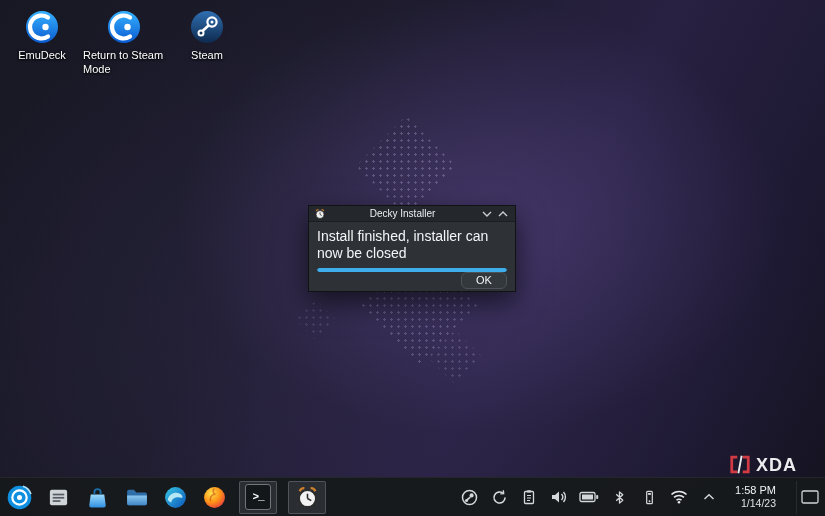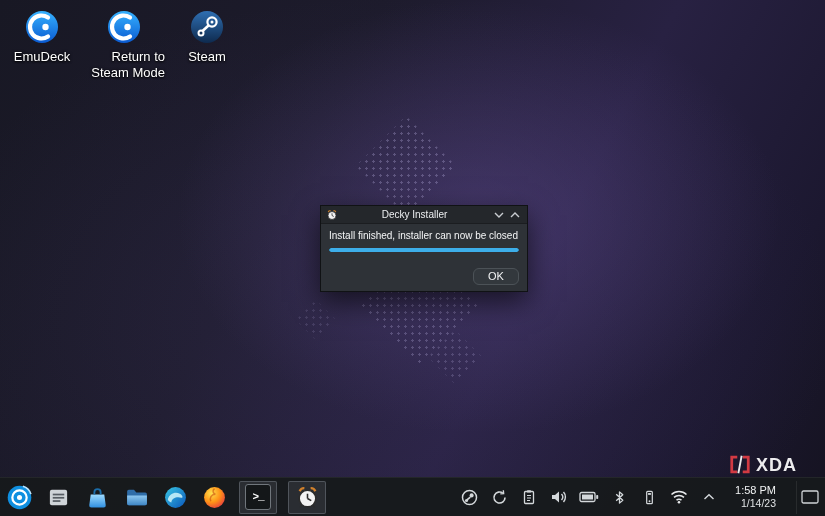--- a/index.html
+++ b/index.html
@@ -13,33 +13,33 @@
   .dots{position:absolute;background-image:radial-gradient(rgba(190,180,230,0.55) 1px, transparent 1.4px);
     background-size:7px 7px;clip-path:polygon(50% 0,100% 50%,50% 100%,0 50%);pointer-events:none}
   .d1{left:356px;top:116px;width:100px;height:100px;opacity:.55}
   .d2{left:360px;top:246px;width:120px;height:120px;opacity:.5}
   .d3{left:428px;top:330px;width:54px;height:54px;opacity:.4}
   .d4{left:296px;top:300px;width:40px;height:40px;opacity:.28}
 
   
   .desktop-icon{position:absolute;top:8px;width:82px;display:flex;flex-direction:column;align-items:center;cursor:default}
   .dicon{width:38px;height:38px;display:flex;align-items:center;justify-content:center}
-  .dlabel{margin-top:3px;color:#fff;font-size:13px;line-height:1.25;text-align:right;
+  .dlabel{margin-top:3px;color:#fff;font-size:11px;line-height:1.25;text-align:left;
     text-shadow:0 1px 2px rgba(0,0,0,.95), 0 0 3px rgba(0,0,0,.7)}
   .italic{}
 
   
-  .dialog{position:absolute;left:320px;top:205px;width:208px;height:87px;background:#2e3237;
+  .dialog{position:absolute;left:308px;top:205px;width:208px;height:87px;background:#2e3237;
     border:1px solid #101214;box-shadow:0 10px 26px rgba(0,0,0,.6);display:flex;flex-direction:column;z-index:5}
   .titlebar{height:18px;display:flex;align-items:center;background:#24272b;border-bottom:1px solid #1b1d20;padding:0 4px}
   .title-icon{width:13px;height:13px;display:flex;align-items:center;justify-content:center}
   .title{flex:1;text-align:center;color:#eceef0;font-size:10px}
   .win-btn{width:16px;height:15px;display:flex;align-items:center;justify-content:center;cursor:pointer}
   .dlg-body{flex:1;display:flex;flex-direction:column;padding:6px 8px 6px}
-  .message{color:#f4f5f6;font-size:10px;line-height:1.2}
+  .message{color:#f4f5f6;font-size:14px;line-height:1.2}
   .progress{margin-top:6px;height:4px;background:#1d2023;border-radius:2px;overflow:hidden}
   .progress-fill{height:100%;border-radius:2px;background:#3daee9}
   .btn-row{margin-top:auto;display:flex;justify-content:flex-end}
   .ok-btn{min-width:46px;padding:1px 12px 2px;font-size:11px;color:#f2f3f4;background:#33383d;
     border:1px solid #4c5257;border-radius:6px;text-align:center;cursor:pointer}
 
   
   .taskbar{position:absolute;left:0;bottom:0;width:825px;height:39px;background:rgba(23,26,28,0.97);
     border-top:1px solid rgba(255,255,255,0.06);display:flex;align-items:center;padding:0 3px;z-index:10}
   .tb-left{display:flex;align-items:center;gap:11px;padding-left:2px}

